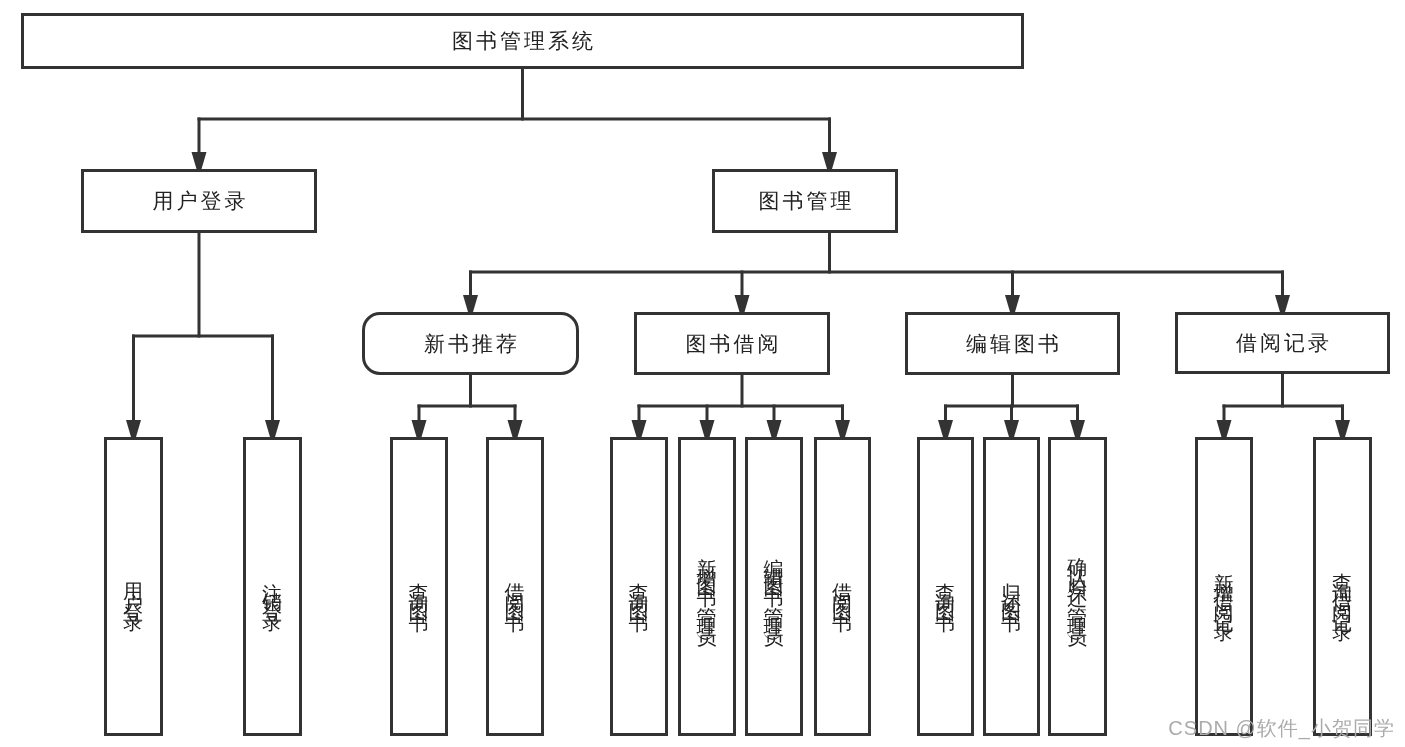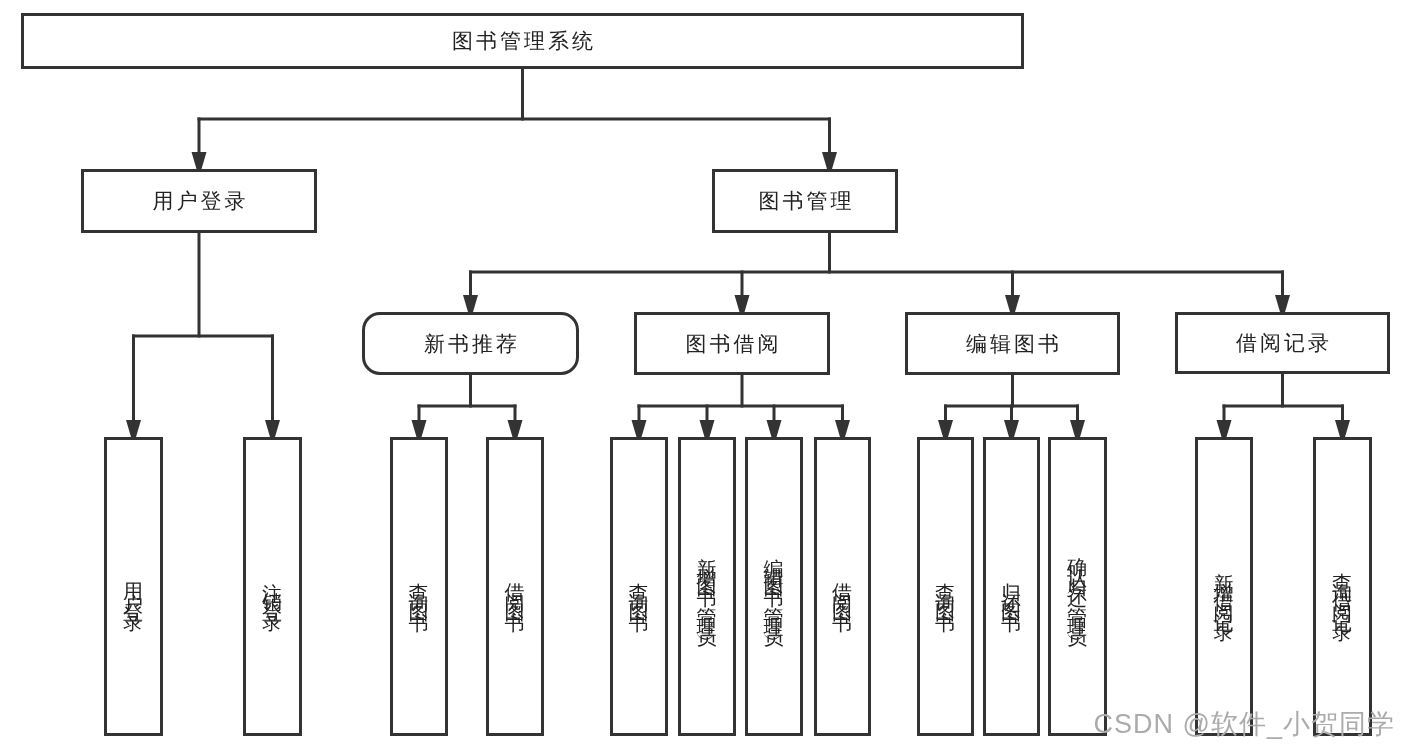--- a/index.html
+++ b/index.html
@@ -43,21 +43,21 @@
     text-orientation: mixed;
     font-size: 20px;
     letter-spacing: 10px;
     line-height: 1;
   }
   #watermark {
     position: absolute;
     right: 10px;
     bottom: 5px;
     z-index: 3;
-    font-size: 27px;
+    font-size: 20px;
     letter-spacing: 1px;
     color: #ababab;
     white-space: nowrap;
   }
 </style>
 </head>
 <body>
 
 <div id="canvas" style="background: rgb(255, 255, 255);">
   <svg id="edges" width="1405" height="747">

